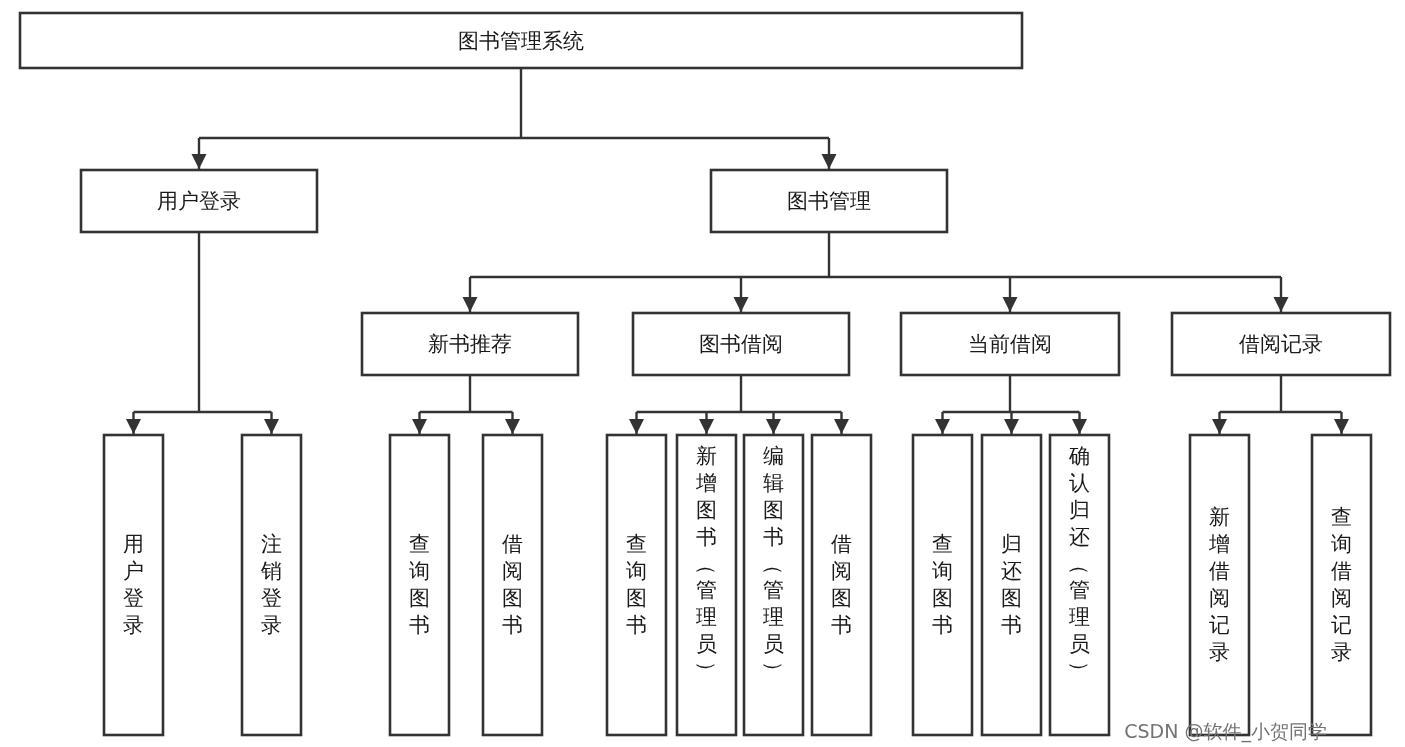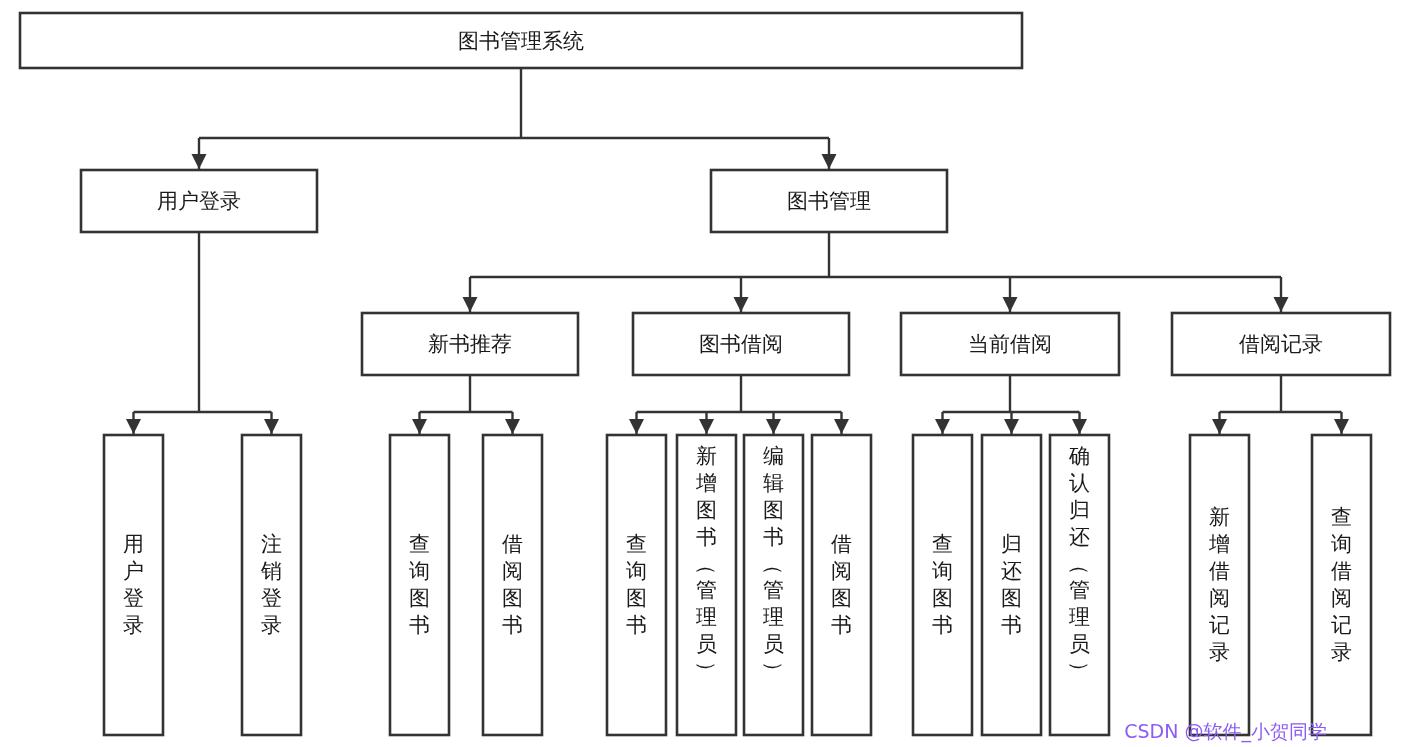--- a/index.html
+++ b/index.html
@@ -68,21 +68,21 @@
     text-align: center;
   }
   .vert-char.rot {
     transform: rotate(90deg);
   }
   .watermark {
     position: absolute;
     right: 8px;
     bottom: 2px;
     font-size: 19px;
-    color: #8b5cf6;
+    color: #737373;
     font-family: "DejaVu Sans", "Liberation Sans", sans-serif;
     white-space: nowrap;
   }
 </style>
 </head>
 <body>
 
 <div id="diagram-root">
 
   <svg class="diagram-canvas" viewBox="0 0 1405 747">

